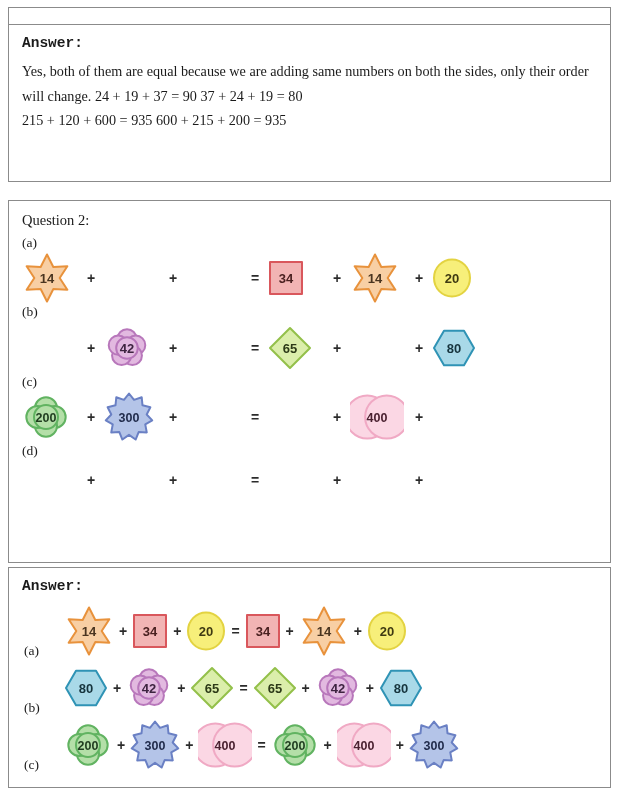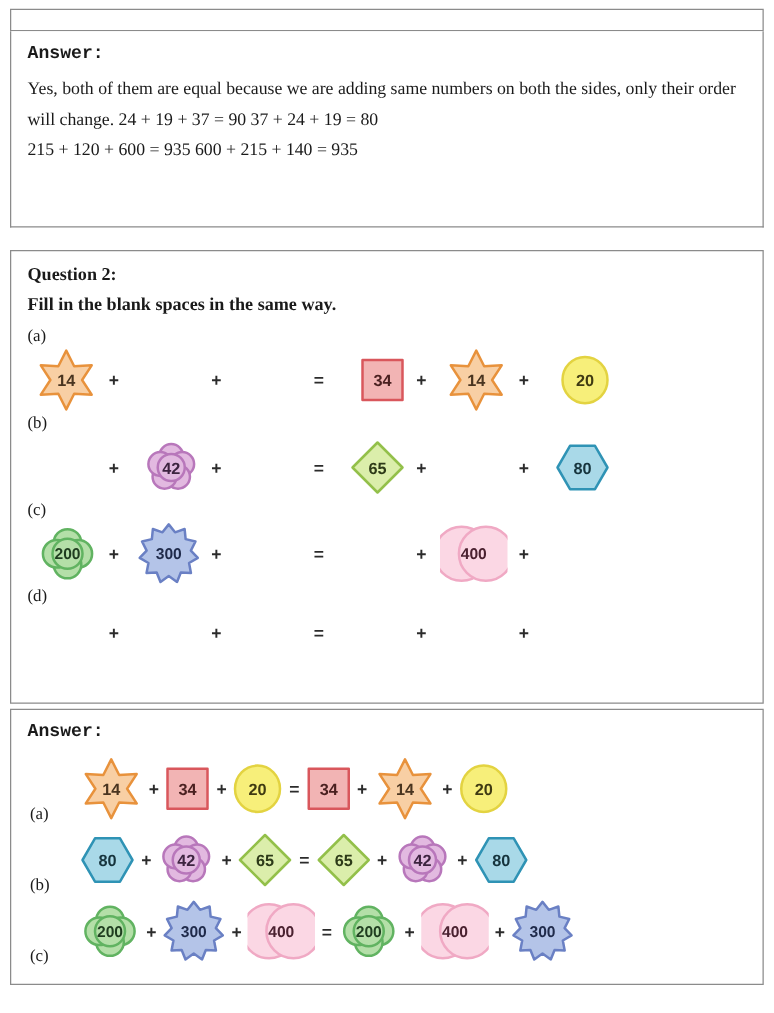--- a/index.html
+++ b/index.html
@@ -55,21 +55,21 @@
 
   
   .hdr {
     font-weight: bold;
     font-size: 14.5px;
     line-height: 1.25;
     margin: 0 0 7px 0;
     font-family: Liberation Mono, monospace;
   }
   .q-title {
-    font-weight: bold;
+    font-weight: normal;
     font-size: 14.5px;
     line-height: 1.25;
     margin: 0 0 6px 0;
   }
   .q-sub {
     font-weight: bold;
     font-size: 14.5px;
     line-height: 1.25;
     margin: 0 0 8px 0;
   }
@@ -100,21 +100,21 @@
     font-size: 14px;
     font-weight: bold;
     color: #2b2b2b;
     text-align: center;
     flex: 0 0 auto;
   }
   .slot {
     flex: 0 0 auto;
     display: inline-flex;
     align-items: center;
-    justify-content: flex-end;
+    justify-content: flex-start;
   }
   .slot.empty { }
   .shape {
     display: block;
   }
 
   
   .ans-row-wrap {
     position: relative;
     height: 57px;
@@ -142,28 +142,27 @@
 </head>
 <body>
 
 <div class="page">
 
   <div class="panel strip-panel"></div>
 
   <div class="panel answer-panel-1">
     <div class="hdr">Answer:</div>
     <p class="para">Yes, both of them are equal because we are adding same numbers on both the sides, only their order will change. 24 + 19 + 37 = 90 37 + 24 + 19 = 80</p>
-    <p class="para">215 + 120 + 600 = 935 600 + 215 + 140 = 935</p>
+    <p class="para">215 + 120 + 600 = 935 600 + 215 + 200 = 935</p>
   </div>
 
   <div class="gap"></div>
 
   <div class="panel q-panel">
     <div class="q-title">Question 2:</div>
-    <div class="q-sub">Fill in the blank spaces in the same way.</div>
     <div id="question-rows">
         <div class="sub-label">(a)</div>
         <div class="eq-row">
           <span class="slot" style="width: 56px;">
             <svg class="shape" width="50" height="50" viewBox="0 0 50 50" xmlns="http://www.w3.org/2000/svg">
               <g fill="#f8cfa4" stroke="#e8923c" stroke-width="2" stroke-linejoin="round">
                 <polygon points="25.00,1.50 31.34,14.01 45.35,13.25 37.69,25.00 45.35,36.75 31.34,35.99 25.00,48.50 18.66,35.99 4.65,36.75 12.31,25.00 4.65,13.25 18.65,14.01"></polygon>
               </g>
               <text x="25" y="25.5" text-anchor="middle" dominant-baseline="central" font-family="Liberation Sans, sans-serif" font-size="13" font-weight="bold" fill="#4a3520" stroke="none">14</text>
             </svg>

